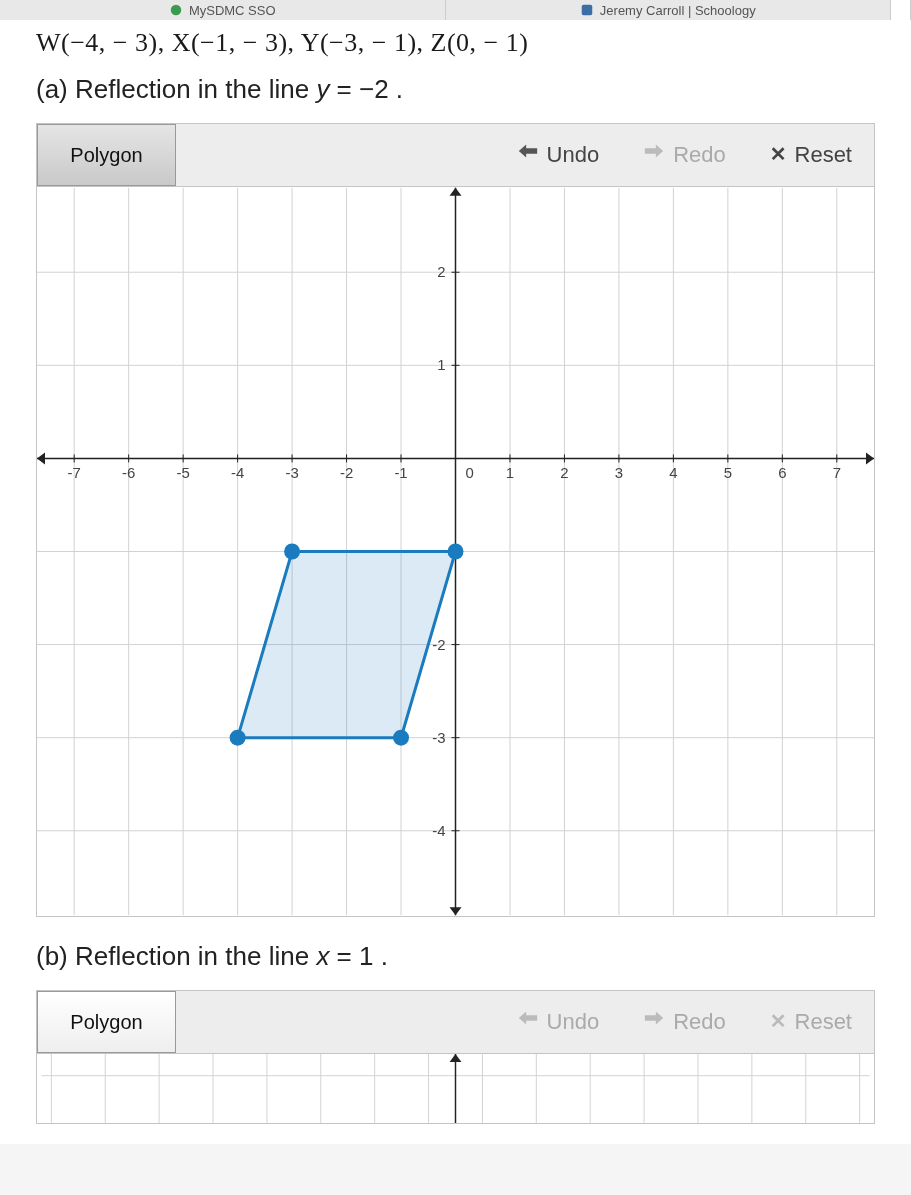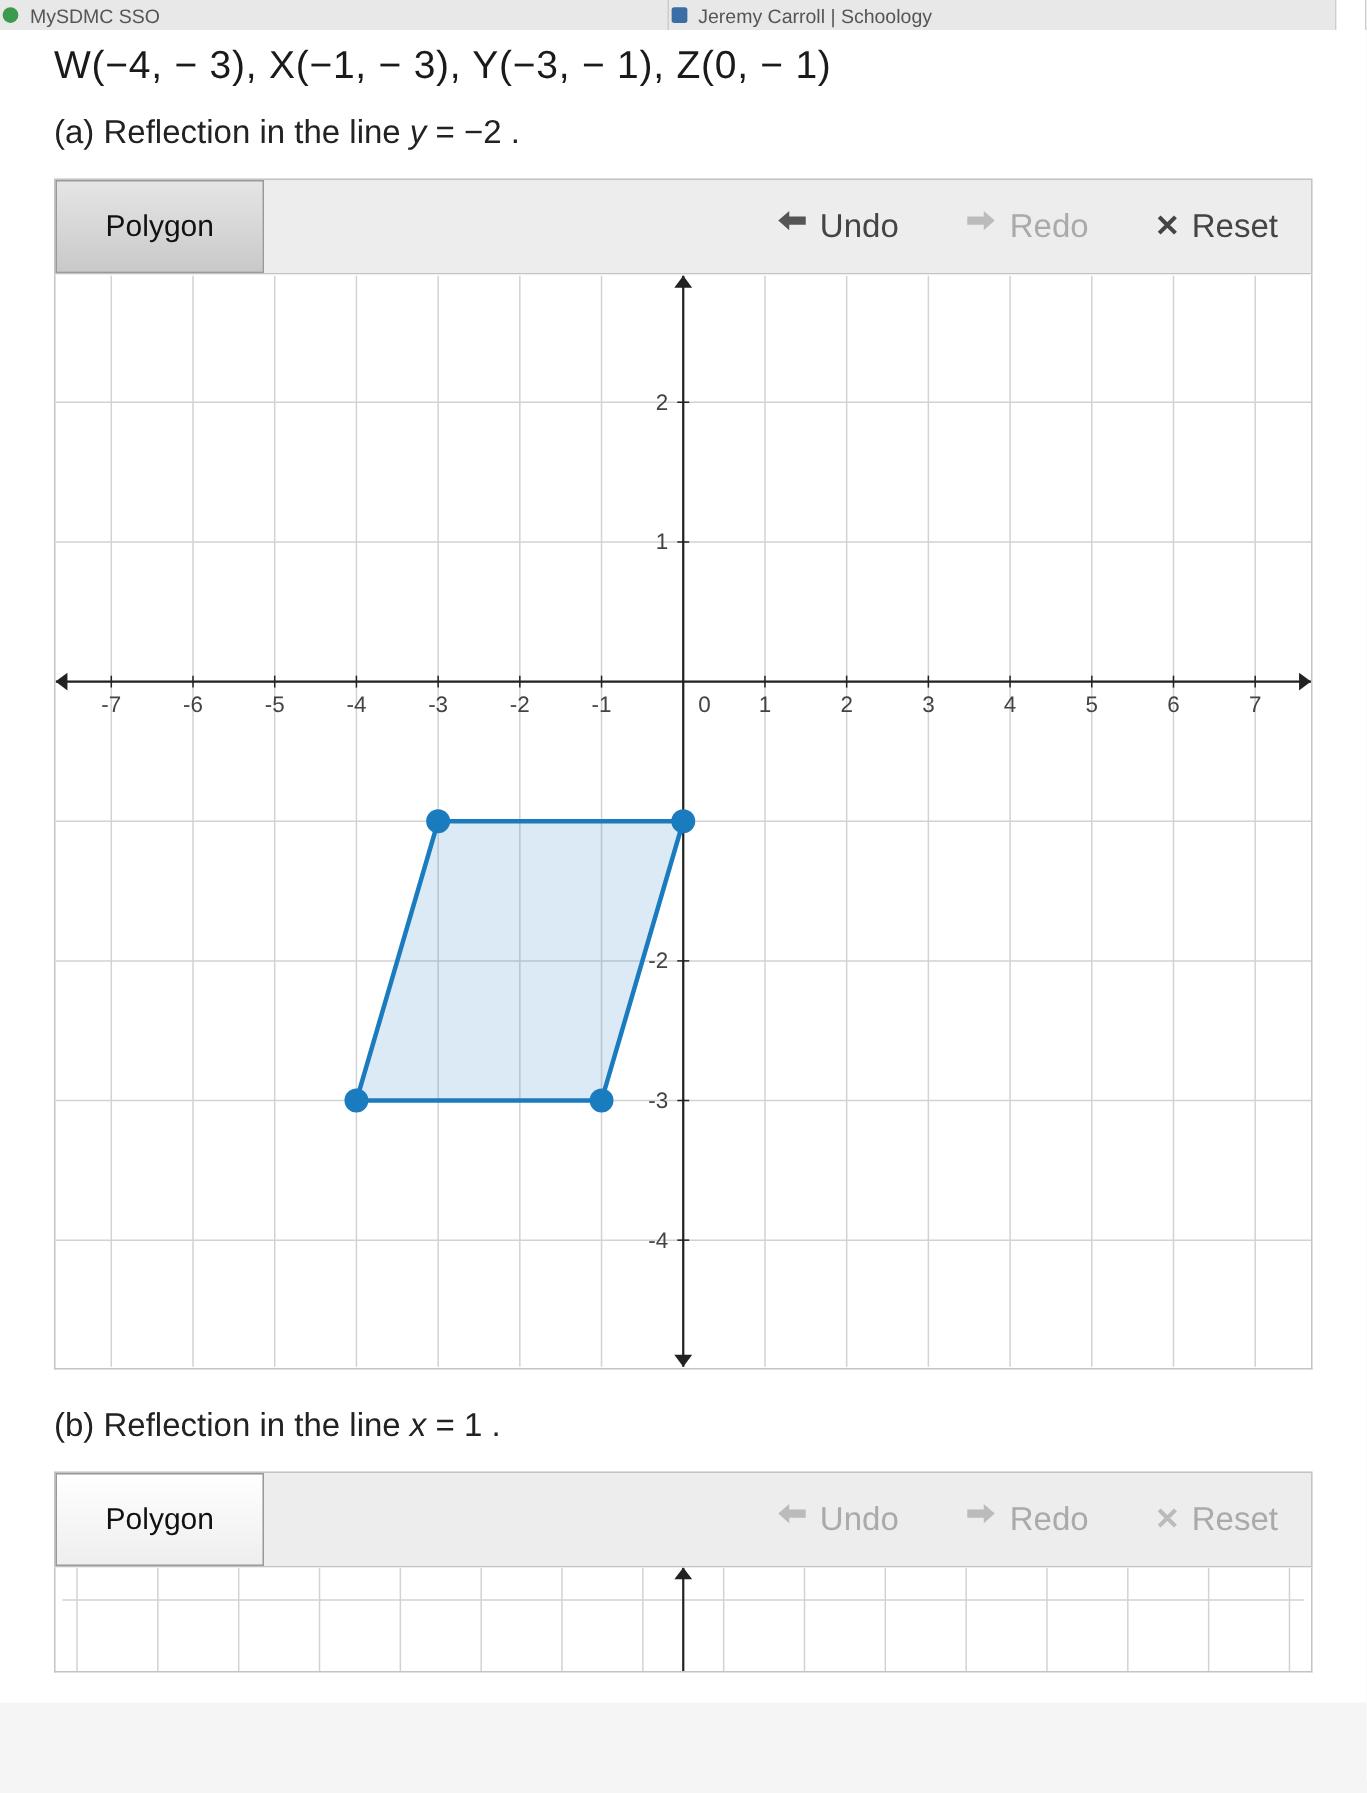--- a/index.html
+++ b/index.html
@@ -7,37 +7,37 @@
   width:911px; height:1195px;
   font-family:Arial, Helvetica, sans-serif;
   background:#f5f5f5;
   overflow:hidden;
 }
 .tabs-bar {
   display:flex; height:20px;
   background:#e8e8e8;
 }
 .tab {
-  flex:1; display:flex; align-items:center; 
+  flex:1; display:flex; align-items:center; justify-content:center;
   gap:6px; font-size:13px; color:#555;
   border-right:1px solid #ccc;
 }
 .tab .ico { width:14px; height:14px; }
 .page {
   padding:6px 36px 20px 36px;
   background:#fff;
 }
 .coords {
-  font-family:Liberation Sans, sans-serif;
+  font-family:Liberation Serif, serif;
   font-size:26px; color:#1a1a1a;
   margin:2px 0 14px 0;
   letter-spacing:0.5px;
 }
 .qlabel {
-  font-size:22px; color:#222;
+  font-size:26px; color:#222;
   margin:16px 0 18px 0;
 }
 .qlabel em { font-style:italic; }
 .toolbar {
   display:flex; align-items:center;
   height:64px; background:#ededed;
   border:1px solid #c4c4c4;
 }
 .tool-btn {
   width:139px; height:100%;

